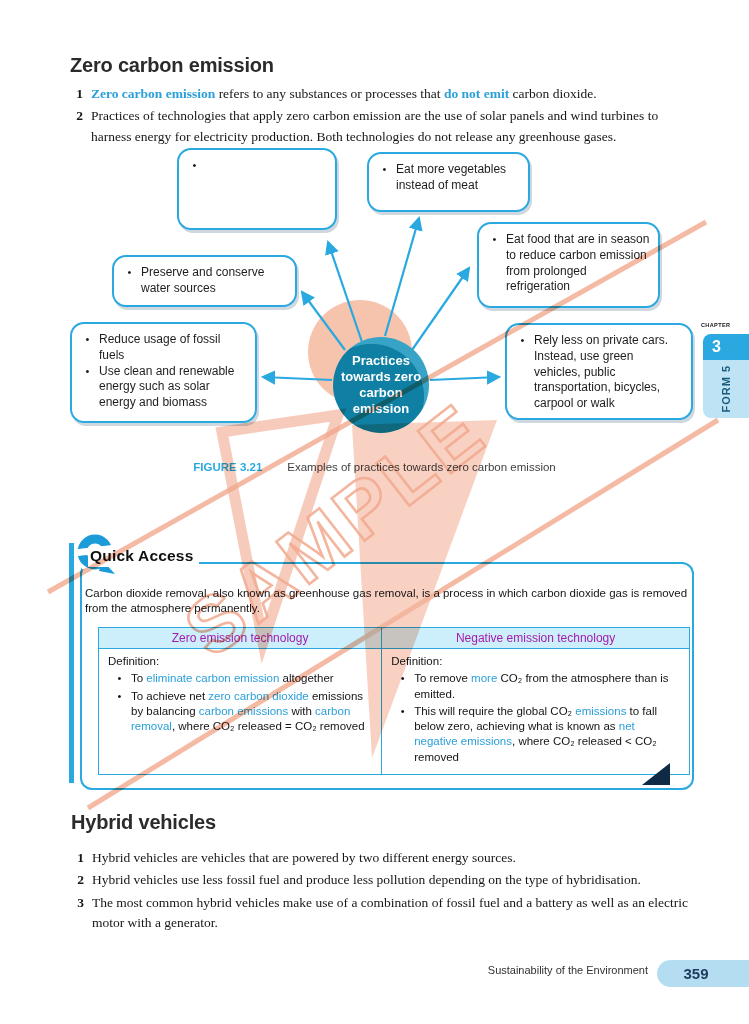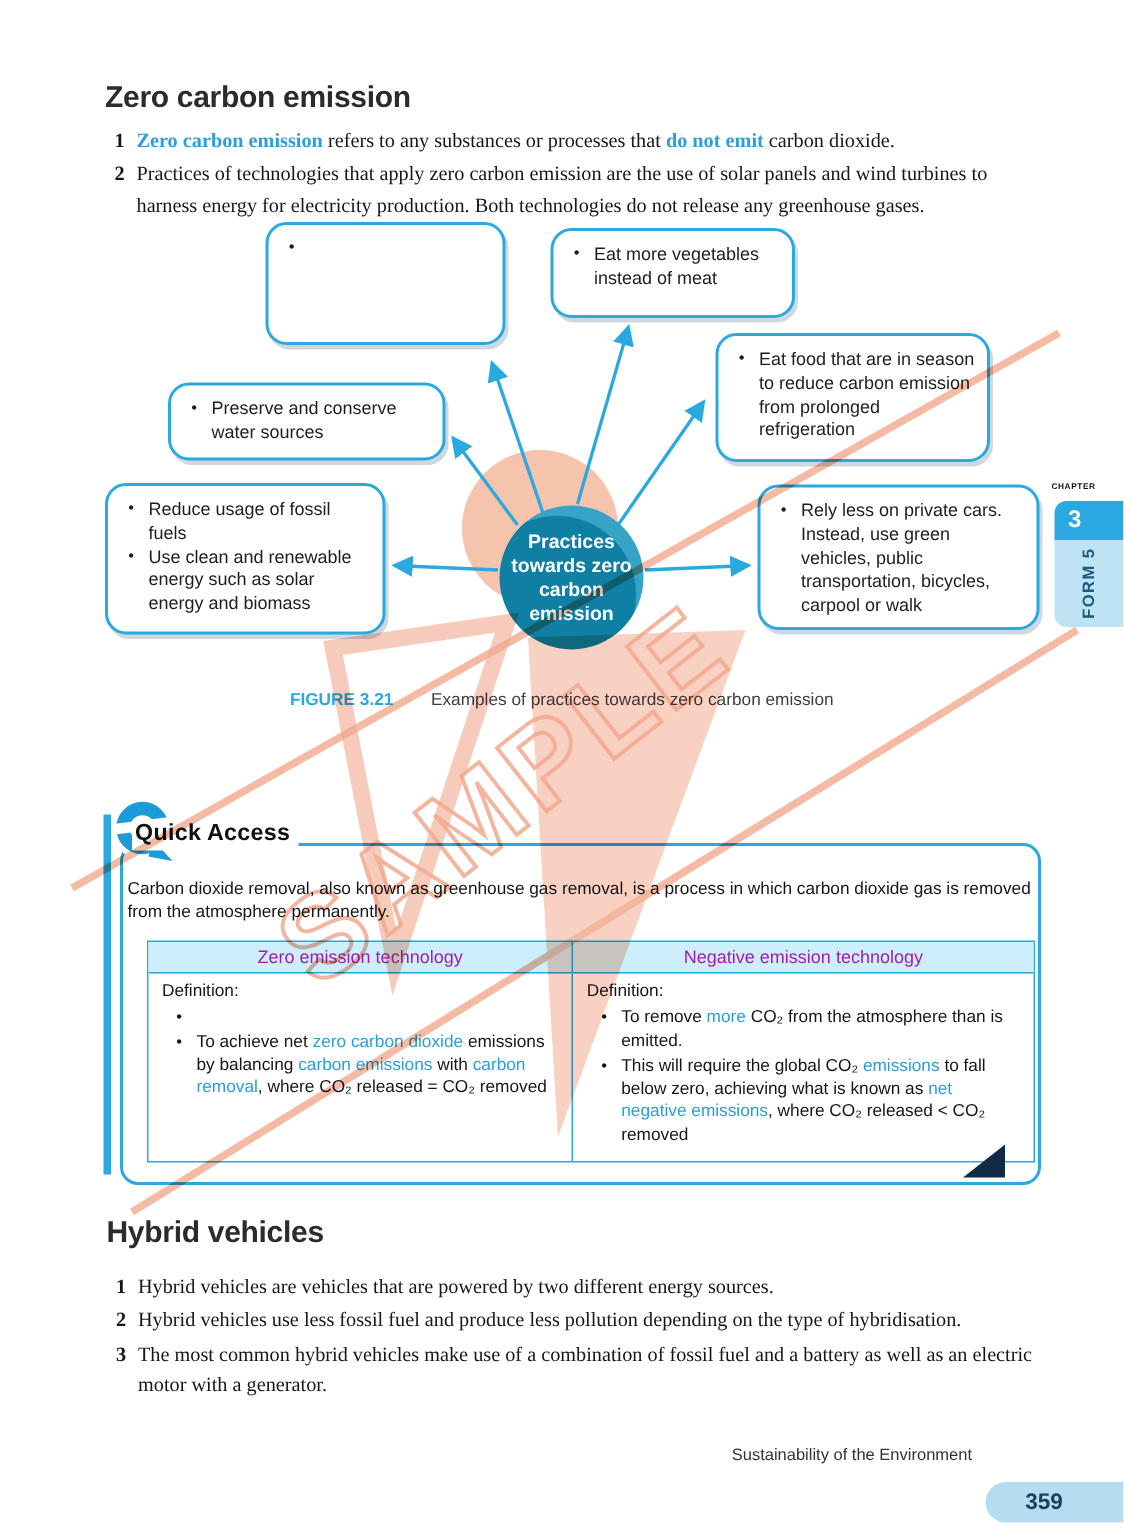--- a/index.html
+++ b/index.html
@@ -83,21 +83,21 @@
   .tab-form { position:absolute; left:703px; top:360px; width:46px; height:58px; background:#bee3f4;
     border-radius:0 0 0 8px; display:flex; align-items:center; justify-content:center; z-index:7; }
   .tab-form span { writing-mode:vertical-rl; transform:rotate(180deg); font-size:11px;
     font-weight:bold; color:#1a5a7d; letter-spacing:1px; }
 
   
   .foot-label { position:absolute; left:398px; top:964px; width:250px; text-align:right;
     font-size:11px; color:#333; z-index:7; }
   .foot-pill { position:absolute; left:657px; top:960px; width:92px; height:27px; background:#b5ddf1;
     border-radius:14px 0 0 14px; display:flex; align-items:center; justify-content:center;
-    padding-right:14px; box-sizing:border-box; z-index:7;margin-top:28px; }
+    padding-right:14px; box-sizing:border-box; z-index:7; }
   .foot-pill span { font-size:15px; font-weight:bold; color:#1d3a5f; }
 
   
   .watermark { position:absolute; left:0; top:0; z-index:40; pointer-events:none;
     mix-blend-mode:multiply; }
 </style>
 </head>
 <body>
 
 <div class="abs" style="left:70px; top:42px;">
@@ -194,20 +194,21 @@
 <div class="tbl">
   <div class="tbl-sub">
     <div class="c1">Zero emission technology</div>
     <div class="c2">Negative emission technology</div>
   </div>
   <div class="tbl-body">
     <div class="cell c1">
       <div class="def">Definition:</div>
       <div class="brow">
           <span class="bdot">•</span>
+        <span><span>To </span><span class="hl">eliminate carbon emission</span><span> altogether</span></span>
         </div>
       <div class="brow">
           <span class="bdot">•</span>
         <span><span>To achieve net </span><span class="hl">zero carbon dioxide</span><span> emissions by balancing </span><span class="hl">carbon emissions</span><span> with </span><span class="hl">carbon removal</span><span>, where CO₂ released = CO₂ removed</span></span>
         </div>
     </div>
     <div class="cell c2">
       <div class="def">Definition:</div>
       <div class="brow">
           <span class="bdot">•</span>

